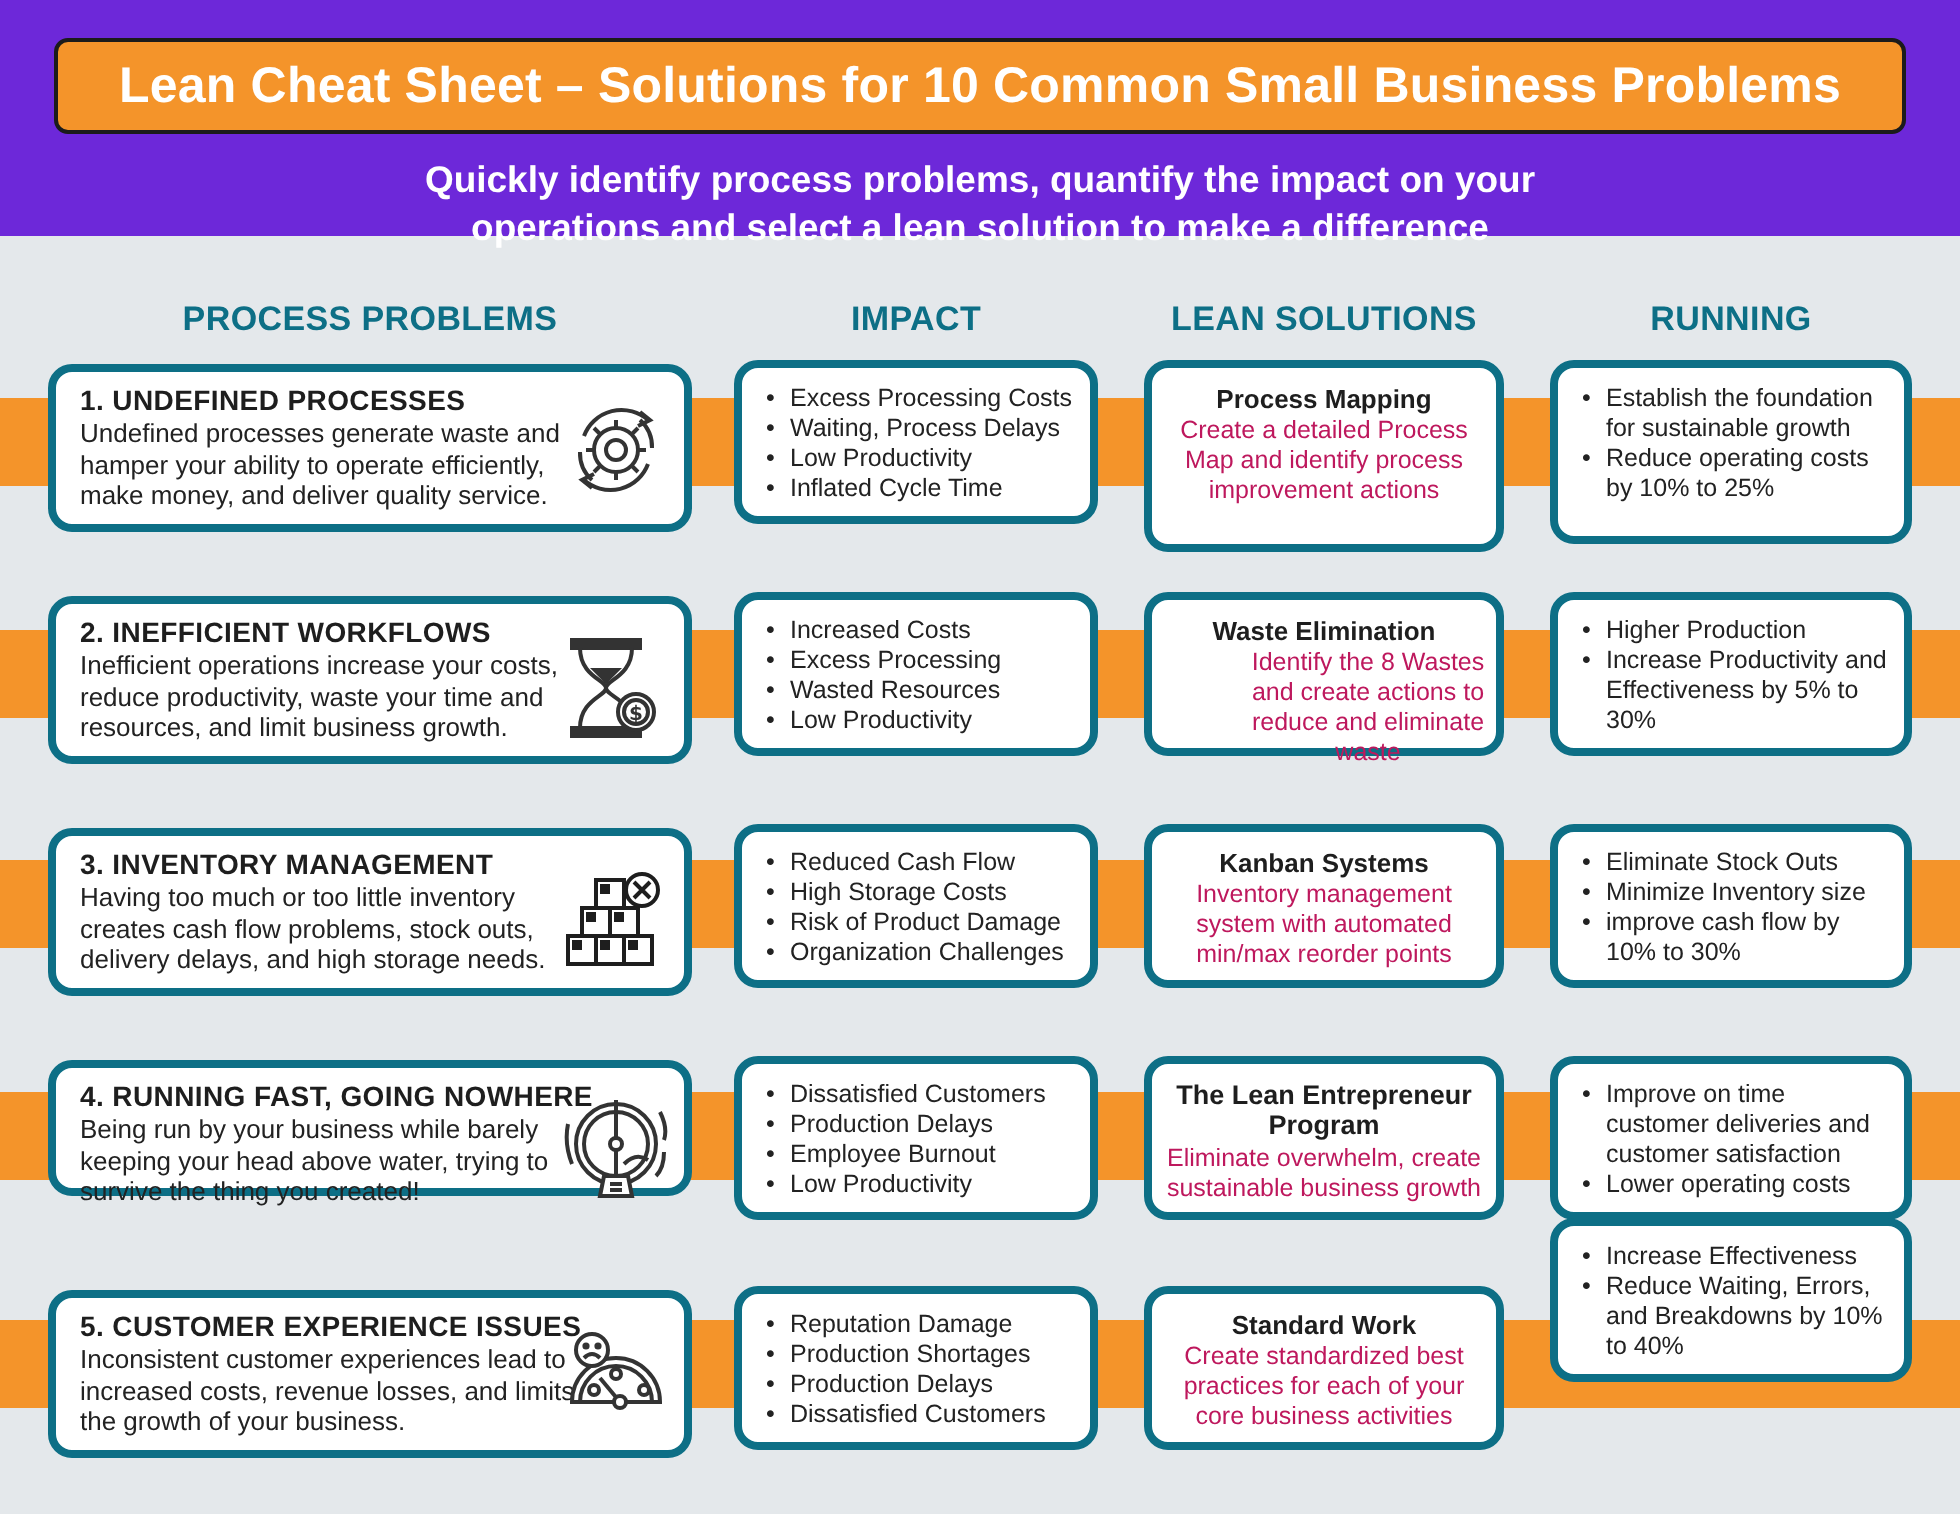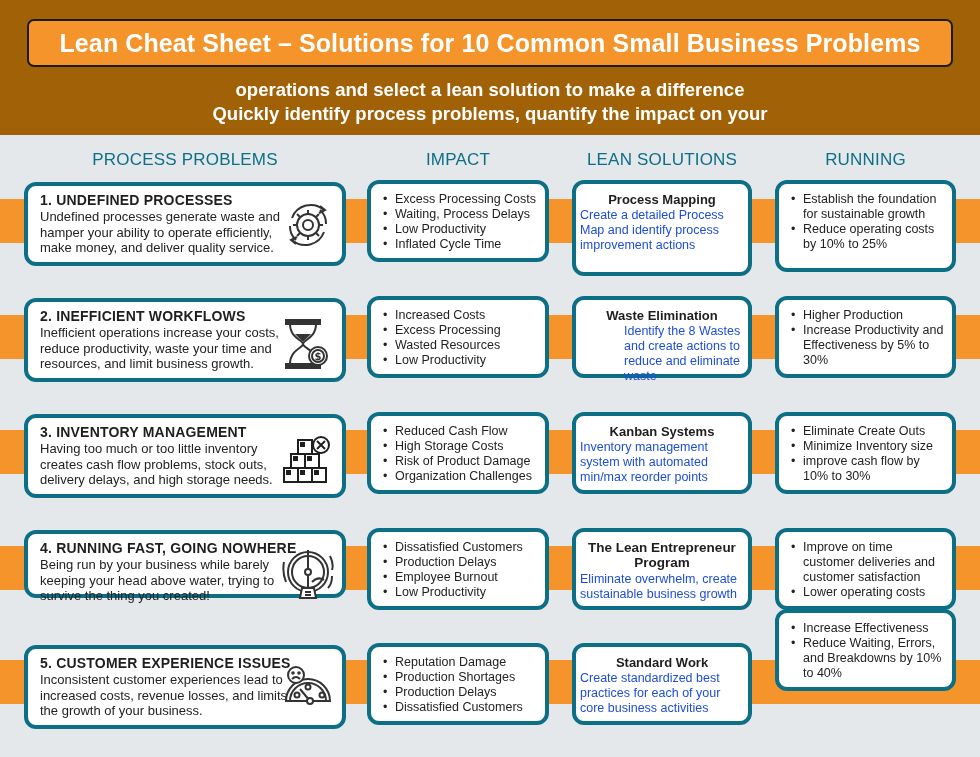--- a/index.html
+++ b/index.html
@@ -1,49 +1,49 @@
 <!DOCTYPE html>
 <html><head>
 <meta charset="utf-8">
 <style>
   * { box-sizing: border-box; margin: 0; padding: 0; }
   html, body { width: 980px; height: 757px; overflow: hidden; }
   body { background: #e4e8eb; font-family: "Liberation Sans", "DejaVu Sans", sans-serif; color: #1e1e1e; position: relative; }
-  .header { position: absolute; left: 0; top: 0; width: 980px; height: 135px; background: #a16207; }
+  .header { position: absolute; left: 0; top: 0; width: 980px; height: 118px; background: #6d28d9; }
   .title-box { position: absolute; left: 27px; top: 19px; width: 926px; height: 48px; background: #f4942a; border: 2px solid #1b1b1b; border-radius: 7px; display: flex; align-items: center; justify-content: center; }
   .title { color: #fff; font-weight: bold; font-size: 25px; letter-spacing: 0.1px; }
   .subtitle { position: absolute; left: 0; top: 78px; width: 980px; text-align: center; color: #fff; font-weight: bold; font-size: 18.5px; line-height: 24px; }
-  .colhead { position: absolute; top: 150px; text-align: center; color: #0d6f86; font-weight: 400; font-size: 17px; letter-spacing: 0.2px; }
+  .colhead { position: absolute; top: 150px; text-align: center; color: #0d6f86; font-weight: 700; font-size: 17px; letter-spacing: 0.2px; }
   .band { position: absolute; left: 0; width: 980px; height: 44px; background: #f4942a; }
   .card { position: absolute; background: #fff; border: 4px solid #0d6f86; border-radius: 12px; }
   .problem { left: 24px; width: 322px; }
   .impact { left: 367px; width: 182px; }
   .solution { left: 572px; width: 180px; }
   .result { left: 775px; width: 181px; }
   .problem .ptitle { position: absolute; left: 12px; top: 6px; font-weight: bold; font-size: 14px; color: #1e1e1e; letter-spacing: 0.2px; white-space: nowrap; }
   .problem .pdesc { position: absolute; left: 12px; top: 23px; width: 258px; font-size: 13px; line-height: 15.5px; color: #222; }
   .problem .icon { position: absolute; right: 8px; top: 10px; width: 52px; height: 58px; }
   ul { list-style: none; }
   .impact ul, .result ul { position: absolute; left: 10px; top: 8px; right: 6px; font-size: 12.5px; line-height: 15px; color: #222; }
   li { position: relative; padding-left: 14px; }
   li::before { content: "\2022"; position: absolute; left: 2px; top: 0; }
   .solution .stitle { position: absolute; left: 0; right: 0; top: 8px; text-align: center; font-weight: bold; font-size: 13px; line-height: 15px; color: #1e1e1e; }
-  .solution .sdesc { text-align: left; font-size: 12.5px; line-height: 15px; color: #1d4ed8; position: absolute; left: 4px; right: 4px; }
+  .solution .sdesc { text-align: center; font-size: 12.5px; line-height: 15px; color: #be185d; position: absolute; left: 4px; right: 4px; }
   svg { display: block; }
 </style>
 </head>
 <body>
 
 <div class="header">
   <div class="title-box">
     <div class="title">Lean Cheat Sheet – Solutions for 10 Common Small Business Problems</div>
   </div>
   <div class="subtitle">
+    <div>Quickly identify process problems, quantify the impact on your</div>
     <div>operations and select a lean solution to make a difference</div>
-    <div>Quickly identify process problems, quantify the impact on your</div>
   </div>
 </div>
 
 <div class="colhead" style="left:24px;width:322px;">PROCESS PROBLEMS</div>
 <div class="colhead" style="left:367px;width:182px;">IMPACT</div>
 <div class="colhead" style="left:560px;width:204px;">LEAN SOLUTIONS</div>
 <div class="colhead" style="left:775px;width:181px;">RUNNING</div>
 
 <div class="band" style="top:199px;"></div>
 <div class="card problem" style="top:182px;height:84px;">
@@ -148,21 +148,21 @@
     <li>Risk of Product Damage</li>
     <li>Organization Challenges</li>
   </ul>
 </div>
 <div class="card solution" style="top:412px;height:82px;">
   <div class="stitle">Kanban Systems</div>
   <div class="sdesc" style="top:24px;">Inventory management system with automated min/max reorder points</div>
 </div>
 <div class="card result" style="top:412px;height:82px;">
   <ul>
-    <li>Eliminate Create Outs</li>
+    <li>Eliminate Stock Outs</li>
     <li>Minimize Inventory size</li>
     <li>improve cash flow by 10% to 30%</li>
   </ul>
 </div>
 
 <div class="band" style="top:546px;"></div>
 <div class="card problem" style="top:530px;height:68px;">
   <div class="ptitle">4. RUNNING FAST, GOING NOWHERE</div>
   <div class="pdesc">Being run by your business while barely keeping your head above water, trying to survive the thing you created!</div>
   <div class="icon">

